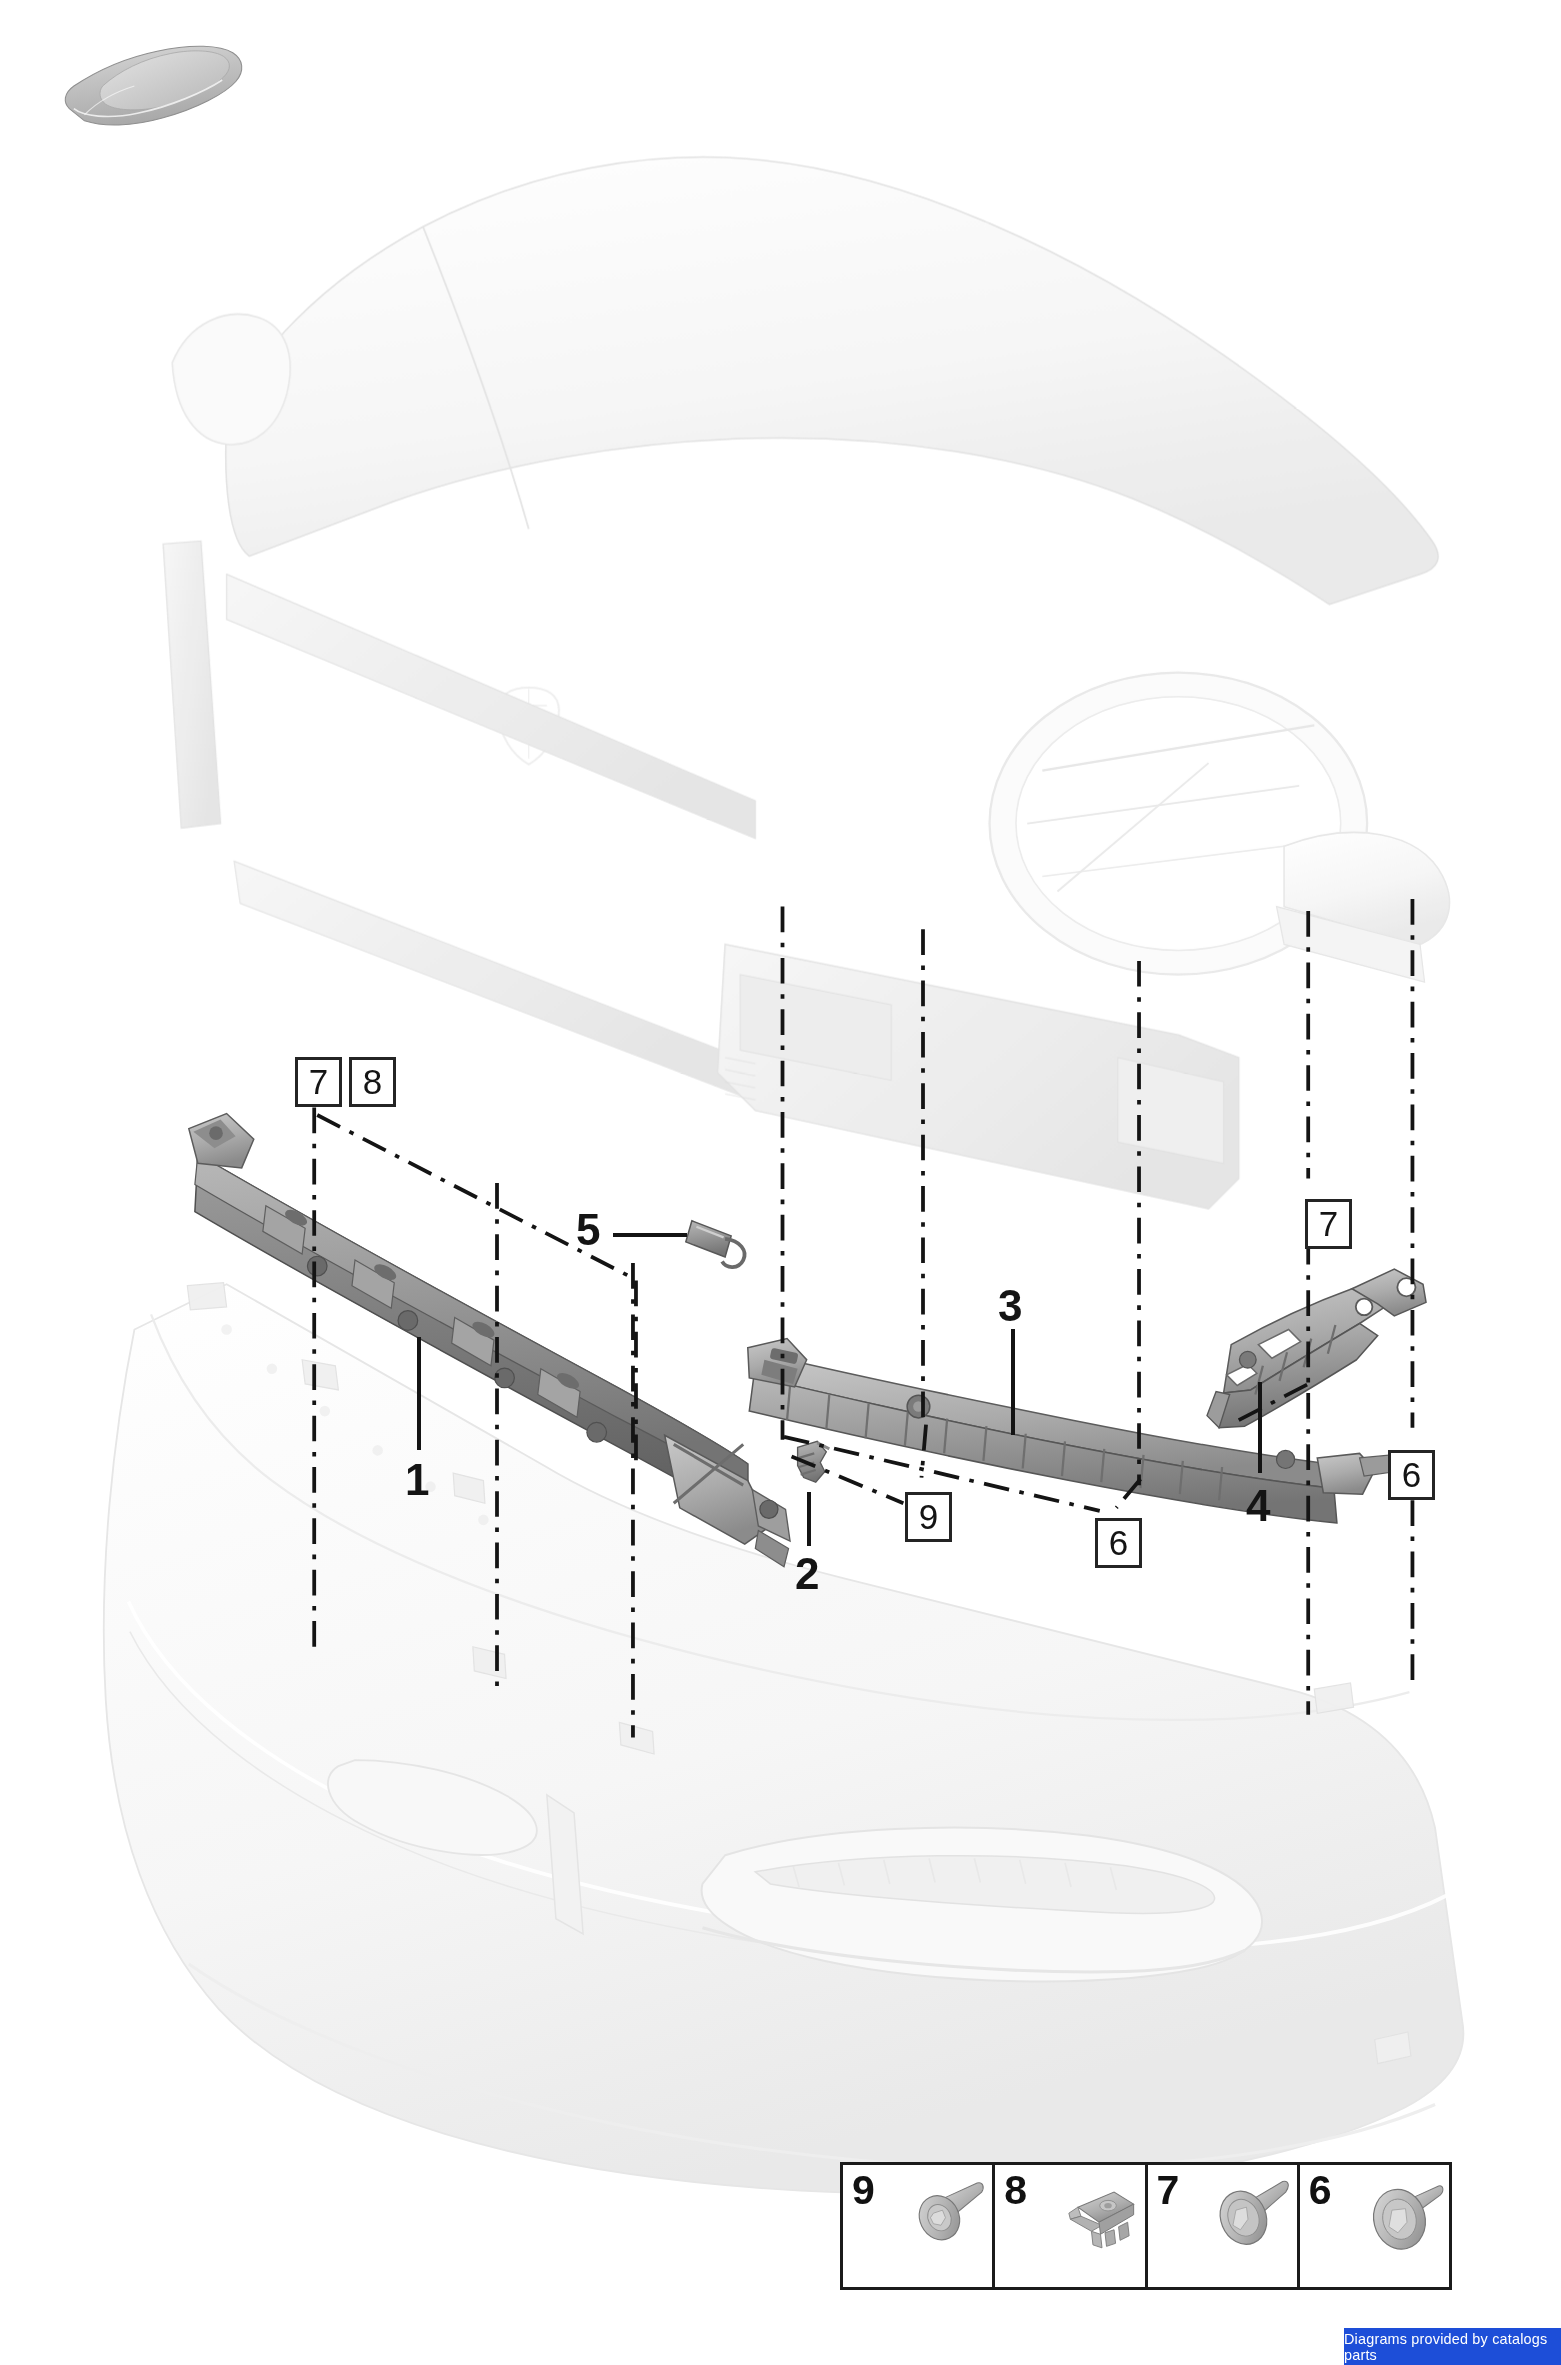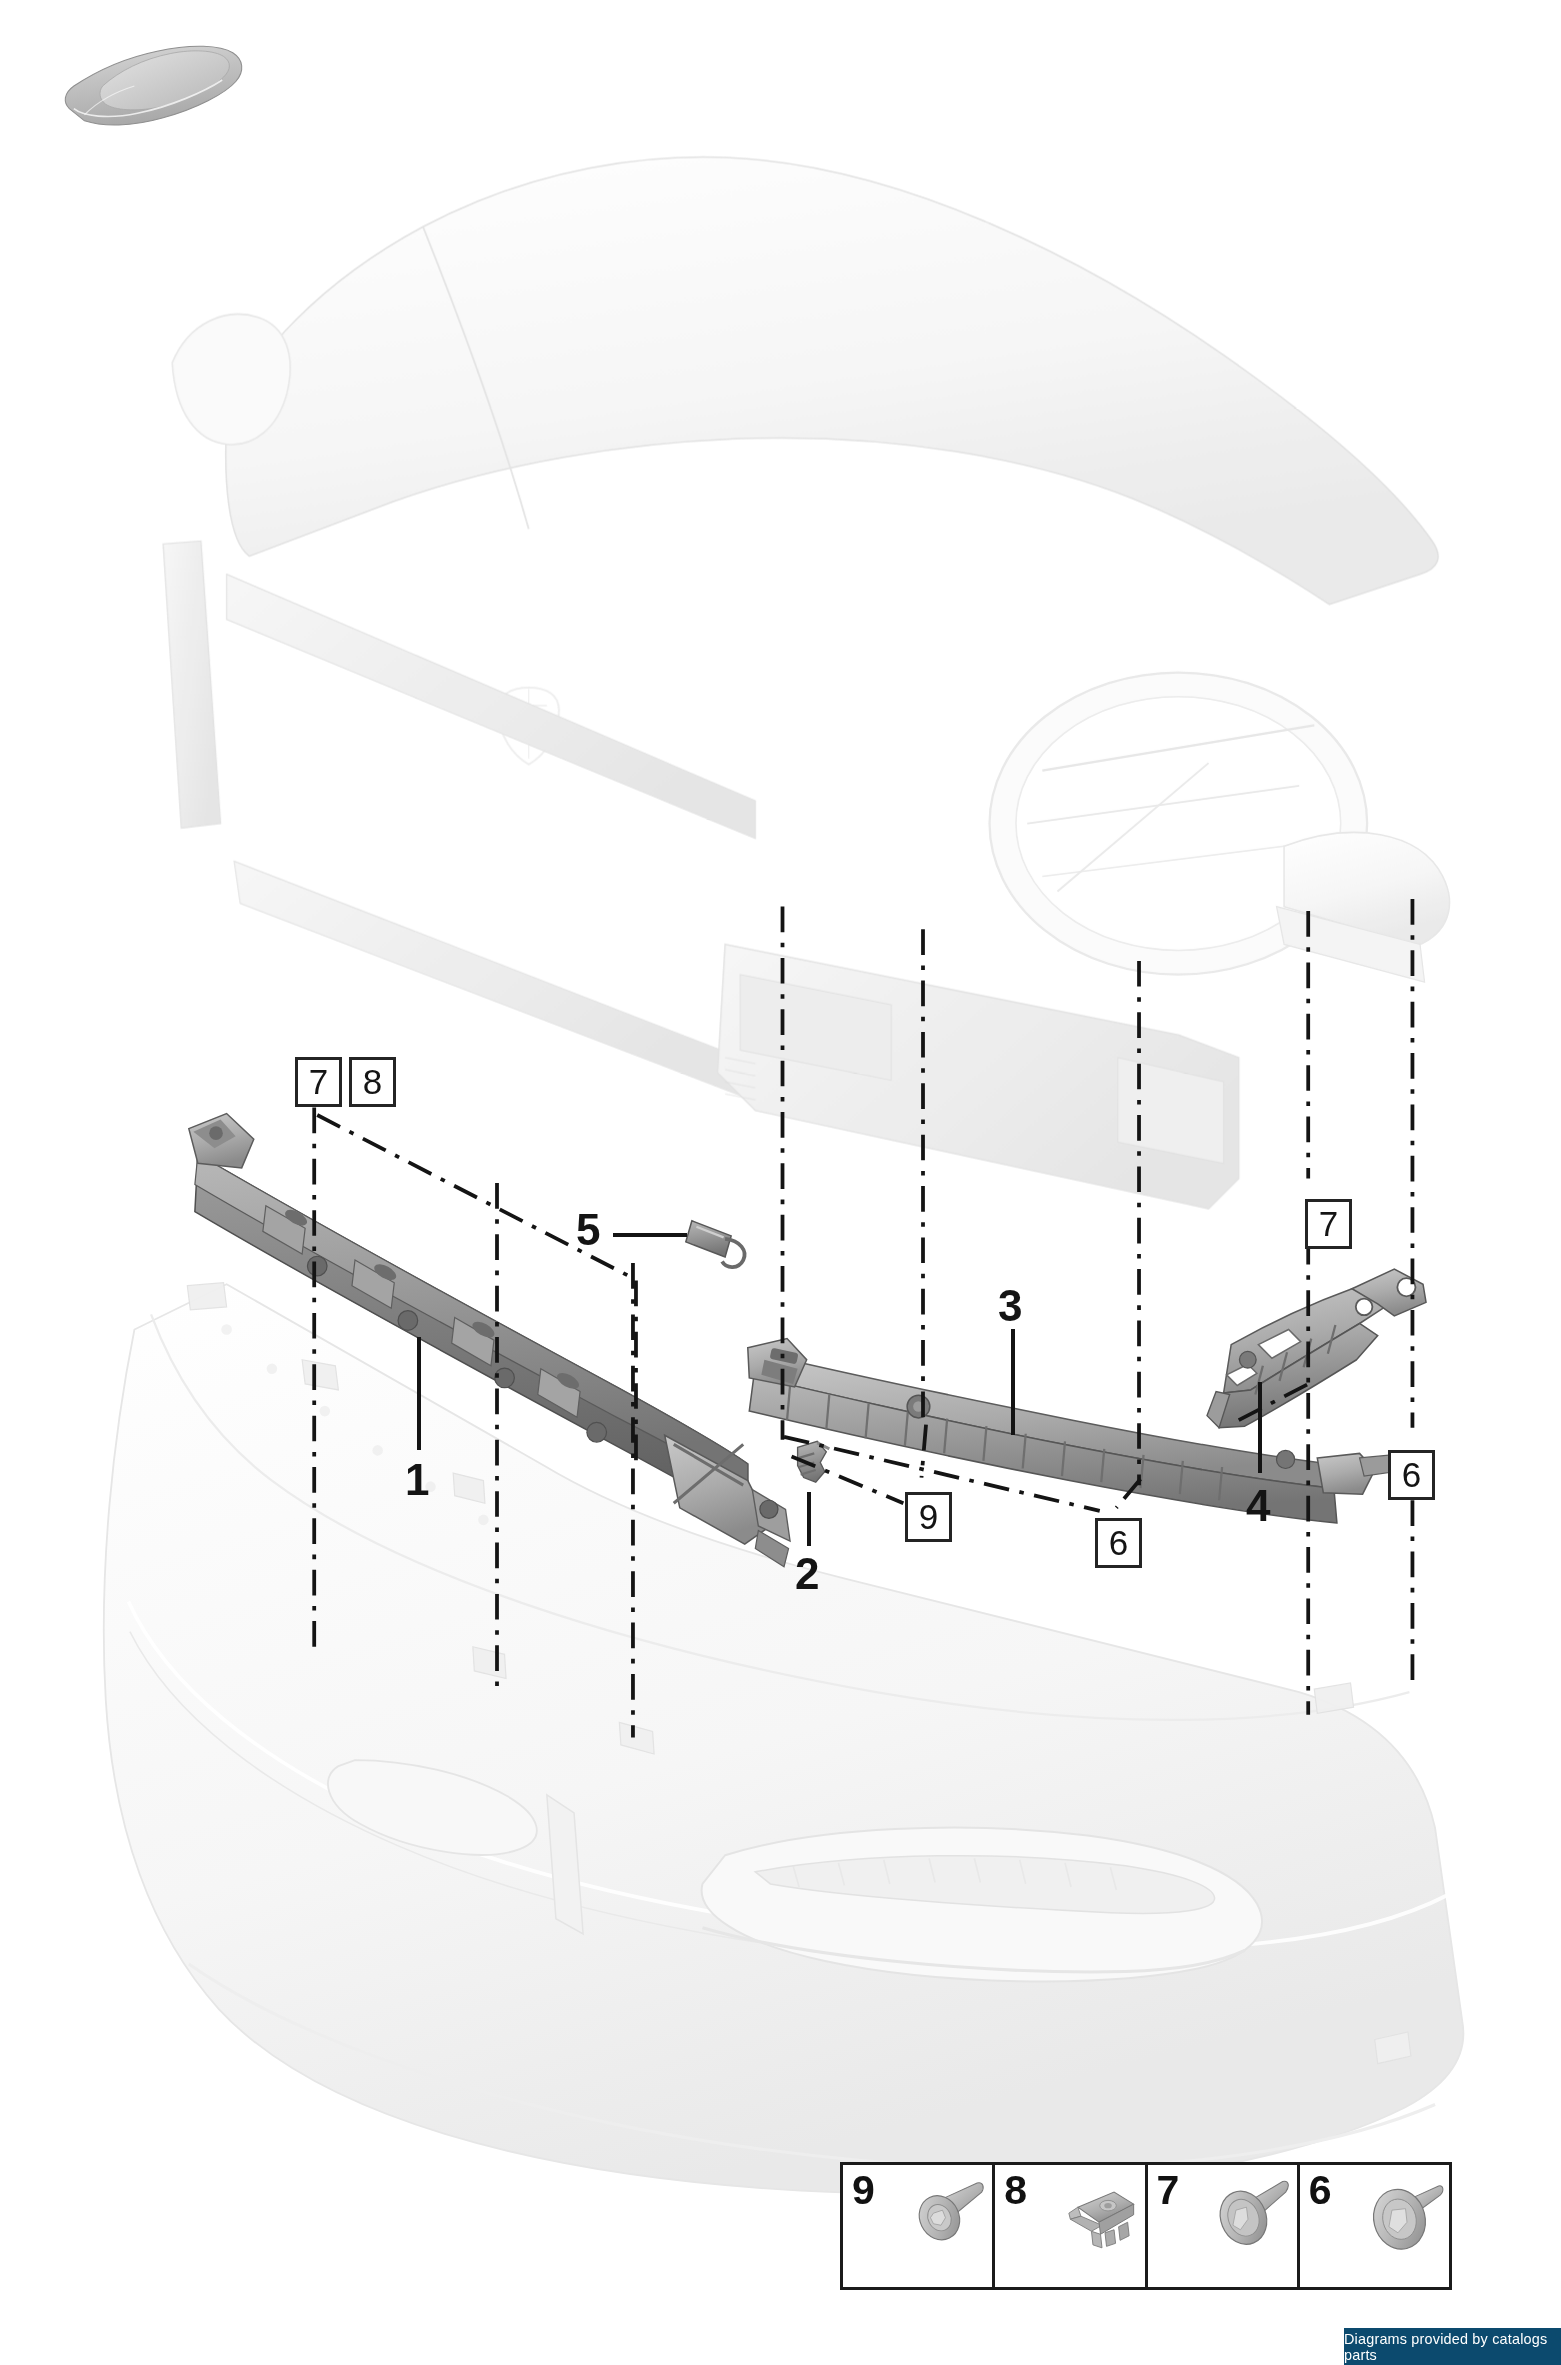--- a/index.html
+++ b/index.html
@@ -44,21 +44,21 @@
   .legend-num{
     position:absolute;left:9px;top:4.5px;
     font-size:41px;font-weight:bold;color:#111;
     font-family:"Liberation Sans", sans-serif;line-height:1;
   }
   .legend-art{position:absolute;right:4.5px;top:6px;width:79px;height:107px;}
 
   
   #watermark{
     position:absolute;left:1344px;top:2328px;
-    width:218px;height:38px;background:#0c4a6e;
+    width:218px;height:38px;background:#1d4ed8;
     color:#ffffff;font-size:14.4px;
     display:flex;align-items:center;justify-content:center;
     font-family:"Liberation Sans", sans-serif;
     letter-spacing:0.2px;
   }
   svg{display:block;}
 </style>
 </head>
 <body>
 

